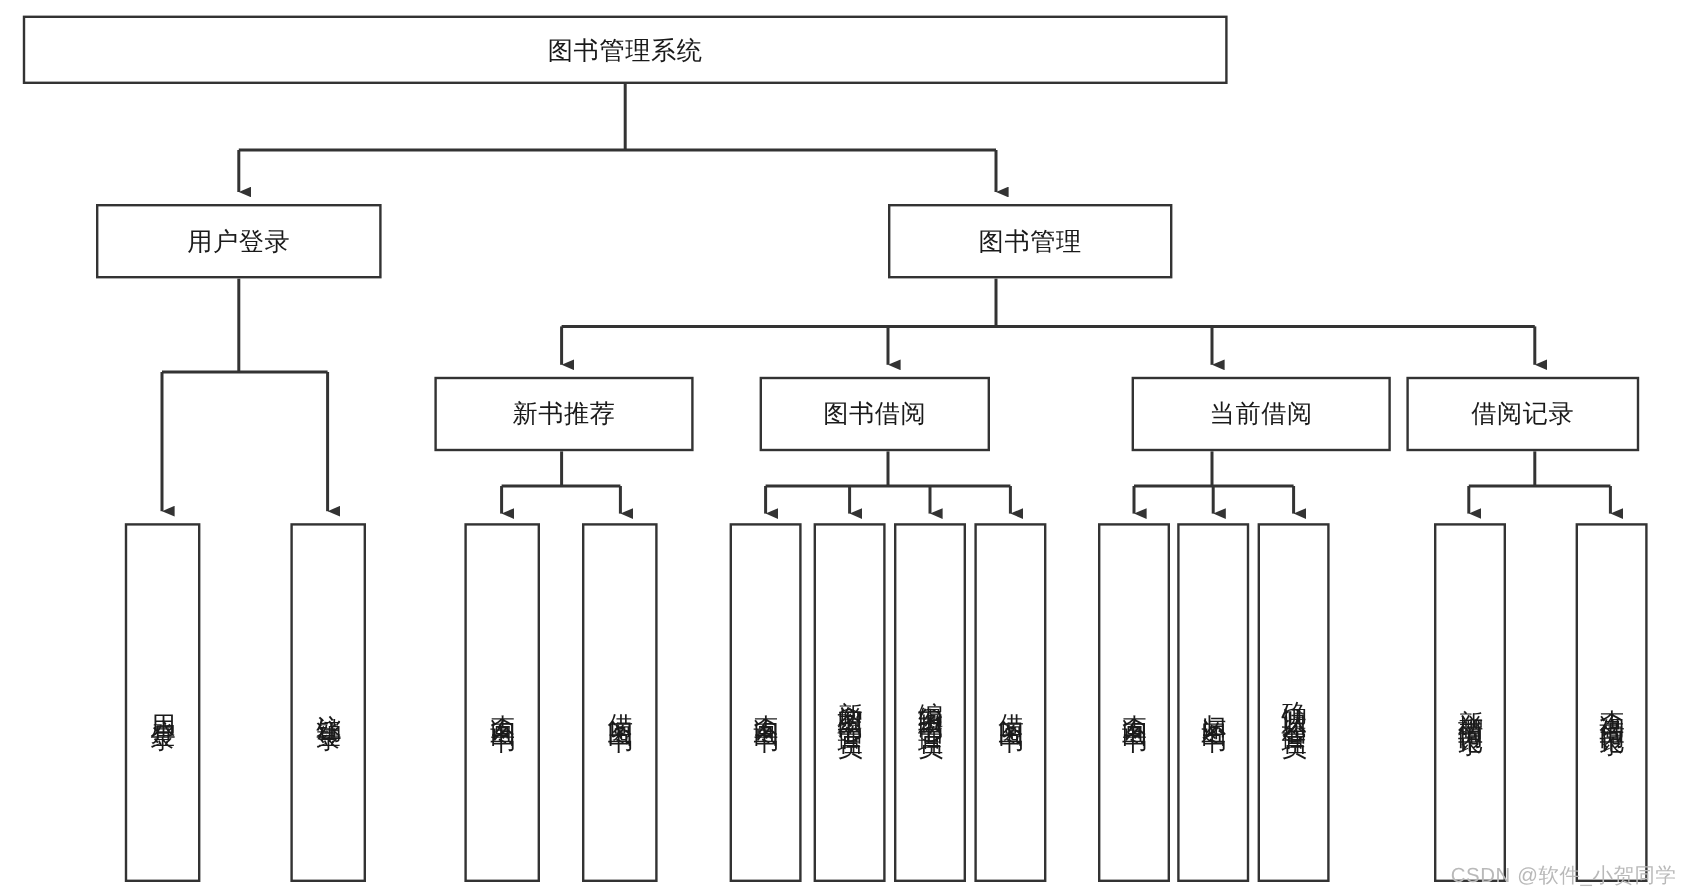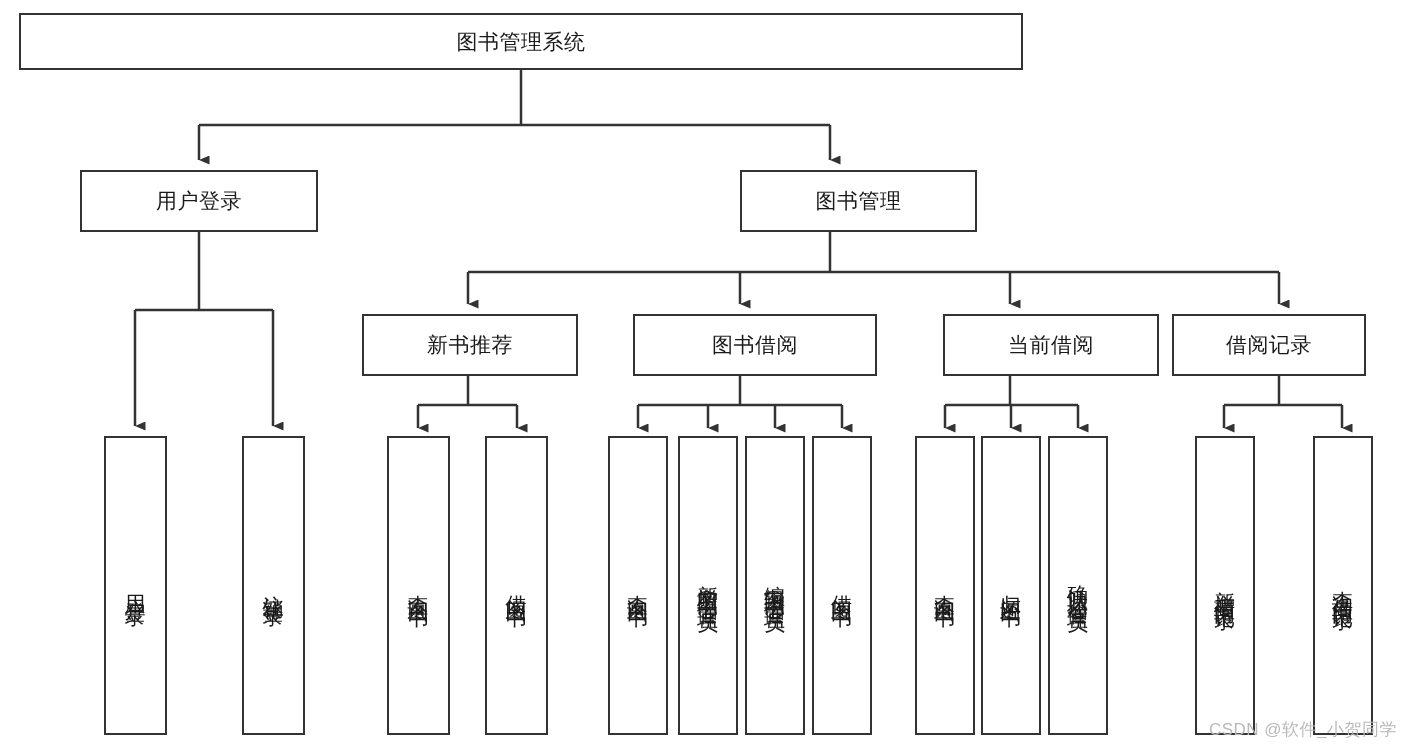--- a/index.html
+++ b/index.html
@@ -121,21 +121,21 @@
   <div class="node h" style="left:80px; top:170px; width:238px; height:62px;">
     <span>用户登录</span>
   </div>
   <div class="node h" style="left:711px; top:170px; width:237px; height:62px;margin-left:29px;">
     <span>图书管理</span>
   </div>
 
   <div class="node h" style="left:362px; top:314px; width:216px; height:62px;">
     <span>新书推荐</span>
   </div>
-  <div class="node h" style="left:633px; top:314px; width:244px; height:62px;">
+  <div class="node h" style="left:633px; top:314px; width:192px; height:62px;">
     <span>图书借阅</span>
   </div>
   <div class="node h" style="left:903px; top:314px; width:216px; height:62px;margin-left:40px;">
     <span>当前借阅</span>
   </div>
   <div class="node h" style="left:1172px; top:314px; width:194px; height:62px;">
     <span>借阅记录</span>
   </div>
 
   <div class="node v" style="left:104px; top:436px; width:63px; height:299px;">

